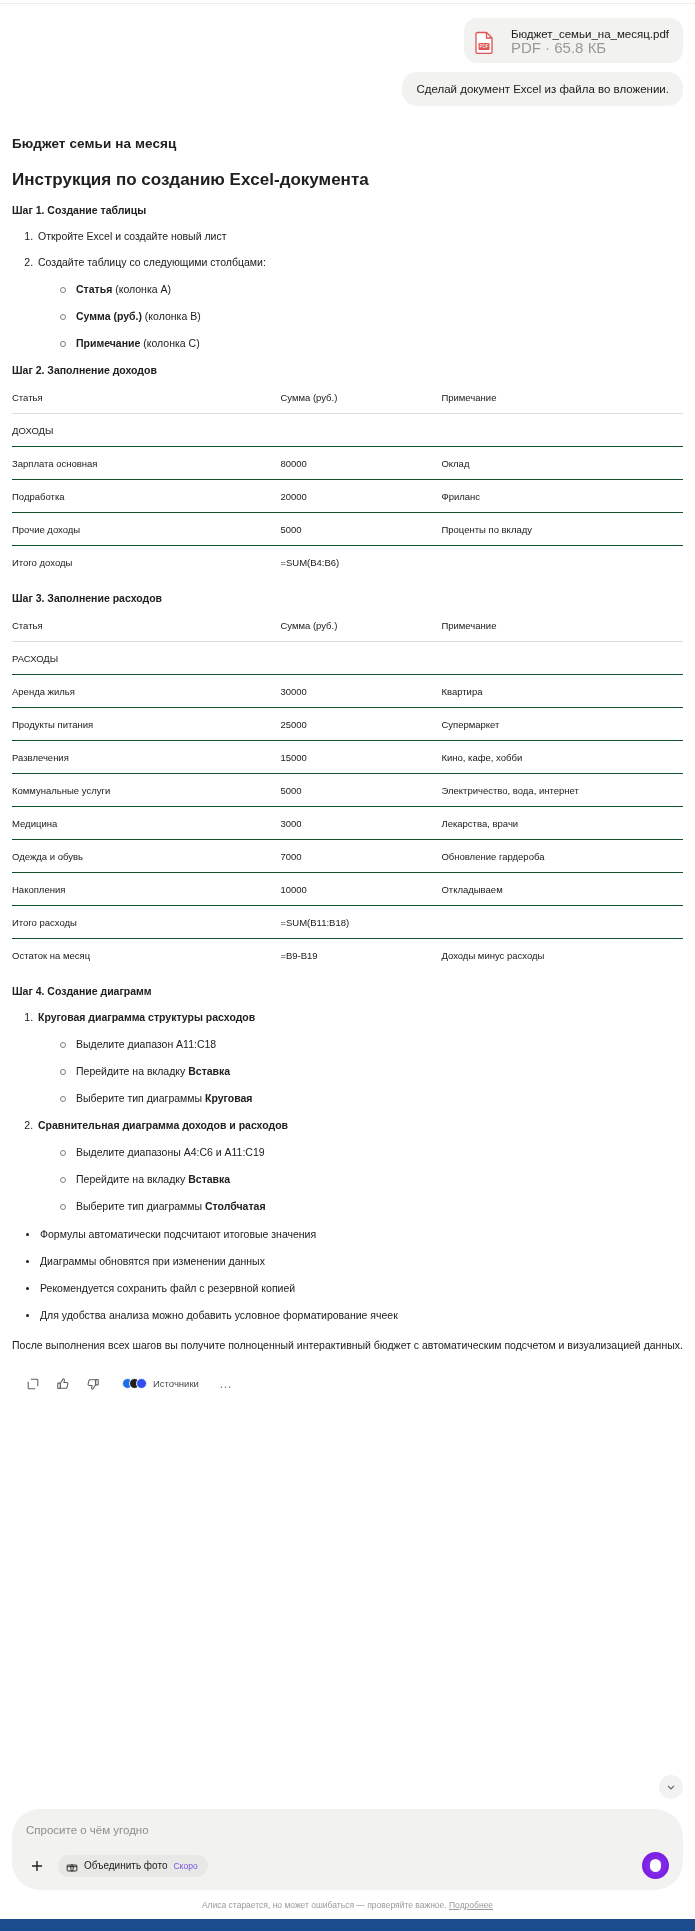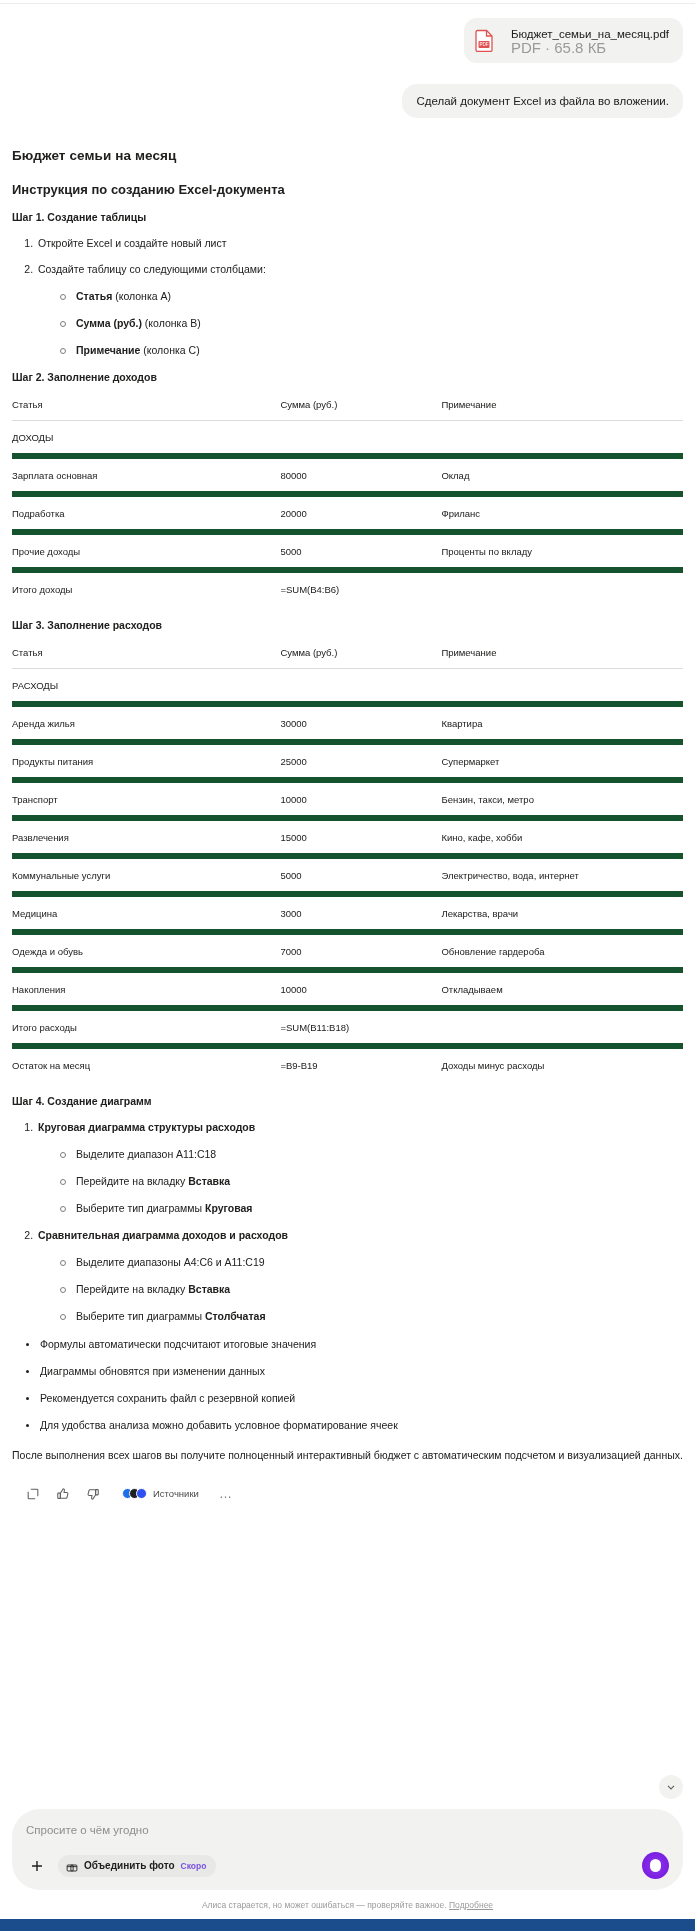--- a/index.html
+++ b/index.html
@@ -27,21 +27,21 @@
     flex: 1 1 auto;
     position: relative;
     overflow: hidden;
     padding: 0 0 0 0;
   }
 
   
   .msg-col { padding: 14px 12px 0 12px; }
   .attach-row { display:flex; justify-content:flex-end; }
   .attach-card {
-    display:flex; align-items:center; gap:17px;
+    display:flex; align-items:flex-end; gap:17px;
     background:#f2f2f1; border-radius:13px;
     padding:9px 14px 9px 11px;
     max-width: 300px;
   }
   .pdf-icon {
     width:19px; height:23px; flex:0 0 auto; position:relative;
   }
   .pdf-icon svg { display:block; }
   .attach-text { display:flex; flex-direction:column; gap:1px; min-width:0;}
   .attach-name {
@@ -49,31 +49,30 @@
     white-space:nowrap; overflow:hidden; text-overflow:ellipsis;
   }
   .attach-meta { font-size: 15px; color:#9a9a99; line-height:12px; }
 
   .user-row { display:flex; justify-content:flex-end; margin-top: 9px; }
   .user-bubble {
     background:#f2f2f1; border-radius:15px;
     padding: 9px 14px;
     font-size: 11.5px; line-height: 16px; color:#21201f;
     max-width: 420px;
-    margin-top: 12px;
   }
 
   
   .answer { padding: 30px 12px 0 12px; }
   h1.doc-title {
     font-size: 13.5px; font-weight: bold; margin: 0 0 19px 0;
     color:#21201f; letter-spacing: 0.1px;
   }
   h2.sec {
-    font-size: 13px; font-weight: bold; margin: 0 0 14px 0; color:#21201f;
+    font-size: 17px; font-weight: bold; margin: 0 0 14px 0; color:#21201f;
   }
   h3.step {
     font-size: 10.5px; font-weight: bold; margin: 0 0 13px 0; color:#21201f;
   }
   ol.num { margin: 0 0 13px 0; padding-left: 24px; }
   ol.num > li {
     font-size: 10.5px; line-height: 15px; color:#21201f;
     margin-bottom: 11px; padding-left: 2px;
   }
   ol.num > li::marker { color:#21201f; }
@@ -102,21 +101,21 @@
   table.bt {
     width: 100%; border-collapse: collapse; margin: 0 0 14px 0;
     table-layout: fixed;
   }
   table.bt th, table.bt td {
     text-align: left; font-size: 9.5px; line-height: 13px;
     color:#21201f; font-weight: normal;
     padding: 10px 6px 9px 0; vertical-align: top;
   }
   table.bt thead th { border-bottom: 1px solid #dcdcdb; padding-top:2px; }
-  table.bt tbody tr { border-bottom: 6px solid #14532d; }
+  table.bt tbody tr { border-bottom: 1px solid #14532d; }
   table.bt tbody tr:last-child { border-bottom: none; }
   table.bt tbody tr.section-row td { border-bottom: none; }
   .c1 { width: 40%; }
   .c2 { width: 24%; }
   .c3 { width: 36%; }
   .tail-para {
     font-size: 10.5px; line-height: 17px; color:#21201f;
     margin: 14px 0 0 0;
   }
 
@@ -150,21 +149,21 @@
     background:#f2f2f1; display:flex; align-items:center; justify-content:center;
     margin: 0 0 10px auto; color:#5f5f5e; cursor:pointer;
   }
   .composer {
     background:#f2f2f1; border-radius:28px;
     padding: 13px 14px 11px 14px;
   }
   .composer-placeholder {
     font-size: 11.5px; color:#8e8e8d; line-height:16px; margin-bottom: 14px;
   }
-  .composer-bottom { display:flex; align-items:center; gap:10px;font-weight:bold; }
+  .composer-bottom { display:flex; align-items:center; gap:10px; }
   .plus-btn {
     width:22px; height:22px; flex:0 0 auto; color:#21201f;
     display:flex; align-items:center; justify-content:center; cursor:pointer;
   }
   .pill {
     display:flex; align-items:center; gap:6px;
     background:#e8e8e7; border-radius:14px; padding: 5px 10px 5px 8px;
     cursor:pointer;
   }
   .pill-icon { width:12px; height:12px; color:#21201f; }
@@ -290,25 +289,20 @@
           </tr>
           <tr>
             <td>Аренда жилья</td>
             <td>30000</td>
             <td>Квартира</td>
           </tr>
           <tr>
             <td>Продукты питания</td>
             <td>25000</td>
             <td>Супермаркет</td>
-          </tr>
-          <tr>
-            <td>Транспорт</td>
-            <td>10000</td>
-            <td>Бензин, такси, метро</td>
           </tr>
           <tr>
             <td>Развлечения</td>
             <td>15000</td>
             <td>Кино, кафе, хобби</td>
           </tr>
           <tr>
             <td>Коммунальные услуги</td>
             <td>5000</td>
             <td>Электричество, вода, интернет</td>

